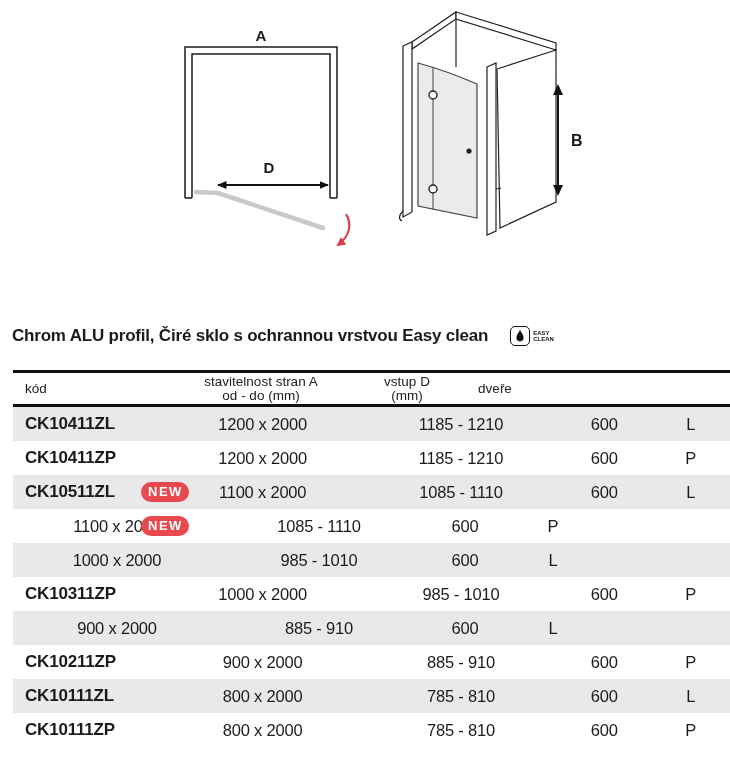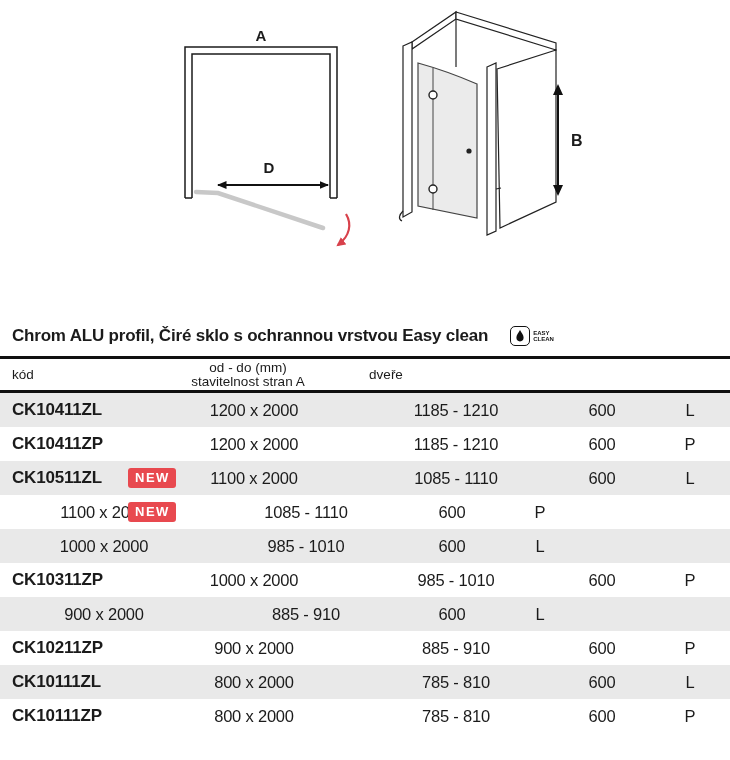--- a/index.html
+++ b/index.html
@@ -14,38 +14,38 @@
 
   
   .title-row { display:flex; align-items:center; gap:22px; padding:0 12px; height:28px; }
   .page-title { font-size:17px; font-weight:bold; letter-spacing:-0.2px; white-space:nowrap; }
   .ec-wrap { display:flex; align-items:center; gap:3px; }
   .ec-box  { width:20px; height:20px; border:1.6px solid #111; border-radius:5px;
              display:flex; align-items:center; justify-content:center; }
   .ec-caption { font-size:6px; font-weight:bold; line-height:6.5px; letter-spacing:0; color:#111; }
 
   
-  .spec-table { width:730px; margin-top:6px; }
+  .spec-table { width:730px; margin-top:20px;padding-left:13px; }
   .thead { display:flex; align-items:center; height:37px;
            border-top:3px solid #101010; border-bottom:3px solid #101010;
            font-size:13.5px; color:#1b1b1b; }
   .thead .hcell { line-height:14px; }
   .trow  { display:flex; align-items:center; height:34px; position:relative;
            font-size:16.5px; letter-spacing:-0.2px; }
   .trow.alt { background:#e9e9e9; }
   .cell { white-space:nowrap; }
   .col-code   { width:150px; text-align:left; padding-left:12px; }
   .col-size   { width:208px; text-align:center; }
   .col-adjust { width:196px; text-align:center; }
   .col-entry  { width:96px;  text-align:center; }
   .col-door   { width:80px;  text-align:center; }
   .code { font-weight:bold; font-size:17px; }
   .badge { position:absolute; left:128px; top:50%; transform:translateY(-50%);
            background:#e8494f; color:#ffffff; font-weight:bold; font-size:13px;
-           letter-spacing:1.5px; padding:2px 6px 3px 7px; border-radius:3px; display:none; }
+           letter-spacing:1.5px; padding:2px 6px 3px 7px; border-radius:10px; display:none; }
   .trow.has-new .badge { display:inline-block; }
 </style>
 </head>
 <body>
 
 <div class="diagram-area">
 
   <svg class="svg-front" width="220" height="258" viewBox="0 0 220 258">
     <defs>
       <marker id="ahd" markerWidth="12" markerHeight="10" refX="8.5" refY="4" orient="auto" markerUnits="userSpaceOnUse">
@@ -123,22 +123,26 @@
       <div>EASY</div>
       <div>CLEAN</div>
     </span>
   </span>
 </div>
 
 <div class="spec-table">
   <div class="thead">
     <div class="hcell col-code">kód</div>
     <div class="hcell col-adjust">
+      <div>stavitelnost stran A</div>
       <div>od - do (mm)</div>
-      <div>stavitelnost stran A</div>
+    </div>
+    <div class="hcell col-entry">
+      <div>vstup D</div>
+      <div>(mm)</div>
     </div>
     <div class="hcell col-door">dveře</div>
   </div>
   <div id="tbody">
       <div class="trow alt">
     <div class="cell col-code">
       <span class="code">CK10411ZL</span>
     </div>
 
     <div class="cell col-size">1200 x 2000</div>

